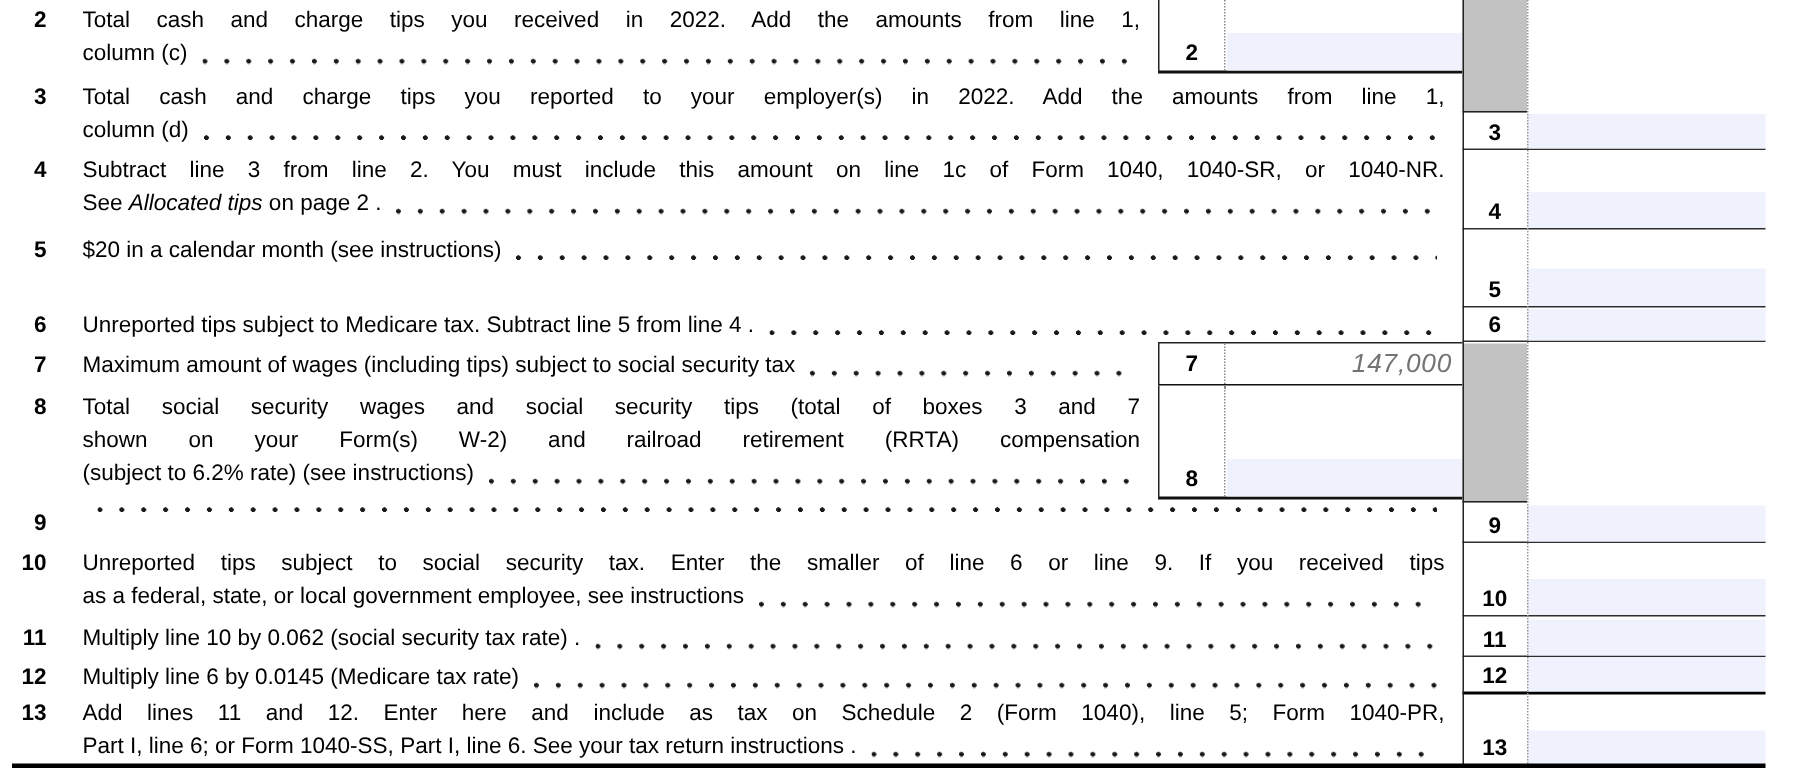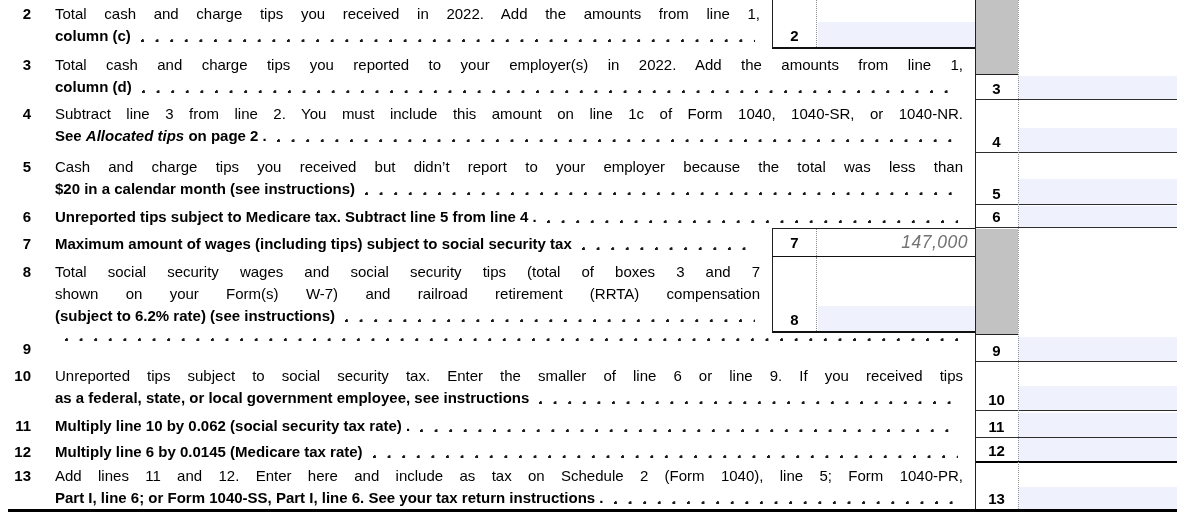--- a/index.html
+++ b/index.html
@@ -17,21 +17,21 @@
   .frow{display:flex;align-items:stretch;}
   .gut{
     width:55px;flex:0 0 55px;
     padding-right:24px;text-align:right;
     font-weight:bold;line-height:22px;
   }
   .txt{line-height:22px;padding-right:12px;}
   .txt.grow{flex:1 1 auto;}
   .txt.fixed{flex:0 0 717px;width:717px;}
   .line{text-align:justify;text-align-last:justify;}
-  .lastline{display:flex;align-items:flex-start;font-weight:bold;}
+  .lastline{display:flex;align-items:flex-start;}
   .lastline .lt{white-space:nowrap;}
   .leader{
     flex:1 1 auto;
     align-self:flex-end;
     height:4px;
     margin:0 5px 4px 10px;
     background-image:radial-gradient(circle at 1.6px 1.8px, #1a1a1a 1.45px, transparent 1.7px);
     background-size:14.6px 4px;
     background-repeat:repeat-x;
   }
@@ -106,21 +106,20 @@
           <div class="line"><span class="">Subtract line 3 from line 2. You </span><span class="bseg">must</span><span class=""> include this amount on line 1c of Form 1040, 1040-SR, or 1040-NR.</span></div>
           <div class="lastline">
             <span class="lt"><span class="">See </span><span class=" iseg">Allocated tips</span><span class=""> on page 2 .</span></span>
             <span class="leader"></span>
           </div>
         </div>
       </div>
       <div class="frow" style="height: 52px;">
         <div class="gut" style="padding-top: 3px;">5</div>
         <div class="txt grow" style="padding-top: 3px;">
-          <div class="line"><span class="">Cash and charge tips you received but didn’t report to your employer because the total was less than</span></div>
           <div class="lastline">
             <span class="lt"><span class="">$20 in a calendar month (see instructions)</span></span>
             <span class="leader"></span>
           </div>
         </div>
       </div>
       <div class="frow" style="height: 23px;">
         <div class="gut" style="padding-top: 1px;">6</div>
         <div class="txt grow" style="padding-top: 1px;">
           <div class="lastline">
@@ -139,21 +138,21 @@
         </div>
         <div class="ibox" style="border-top: 1.2px solid rgb(34, 34, 34); border-bottom: 1.8px solid rgb(17, 17, 17);">
           <div class="ncell vcenter">7</div>
           <div class="valfield">147,000</div>
         </div>
       </div>
       <div class="frow" style="height: 76px;">
         <div class="gut" style="padding-top: 4px;">8</div>
         <div class="txt fixed" style="padding-top: 4px;">
           <div class="line"><span class="">Total social security wages and social security tips (total of boxes 3 and 7</span></div>
-          <div class="line"><span class="">shown on your Form(s) W-7) and railroad retirement (RRTA) compensation</span></div>
+          <div class="line"><span class="">shown on your Form(s) W-2) and railroad retirement (RRTA) compensation</span></div>
           <div class="lastline">
             <span class="lt"><span class="">(subject to 6.2% rate) (see instructions)</span></span>
             <span class="leader"></span>
           </div>
         </div>
         <div class="ibox" style="border-bottom: 2.2px solid rgb(17, 17, 17);">
           <div class="ncell">8</div>
           <div class="bluefield" style="height: 25px; background: rgb(239, 242, 252);"></div>
         </div>
       </div>

